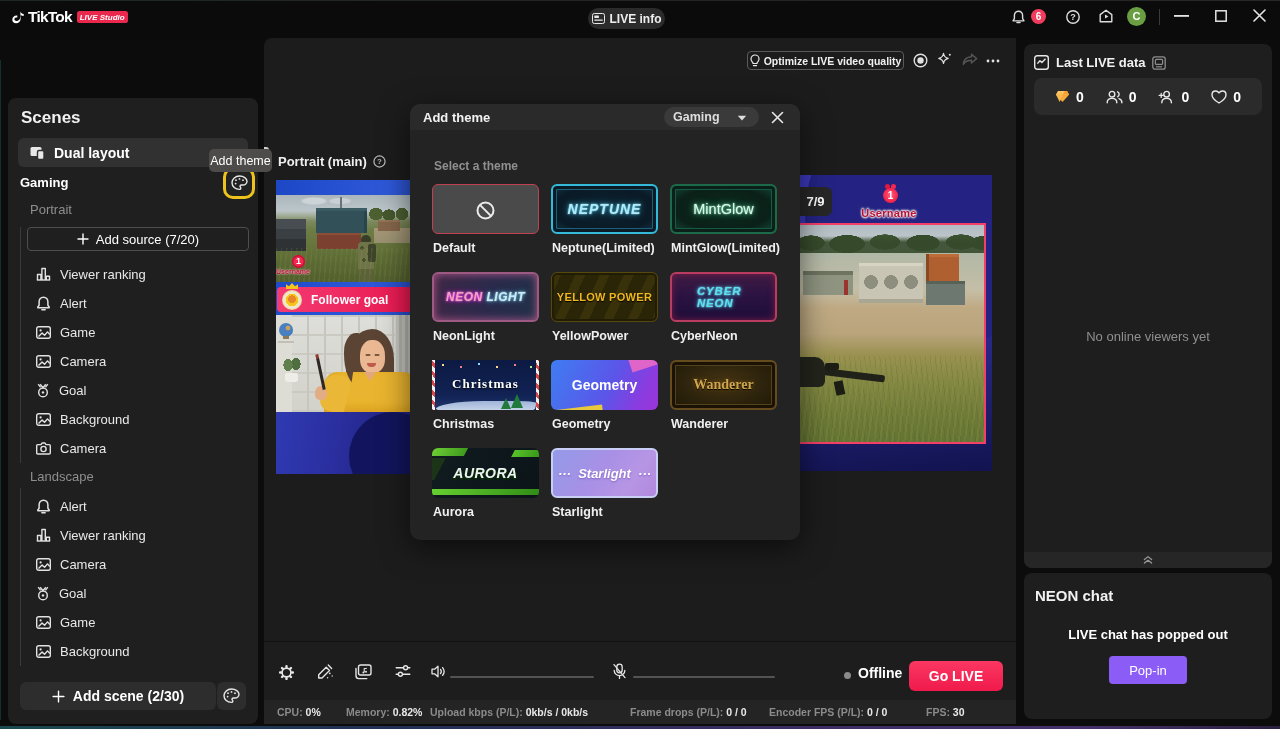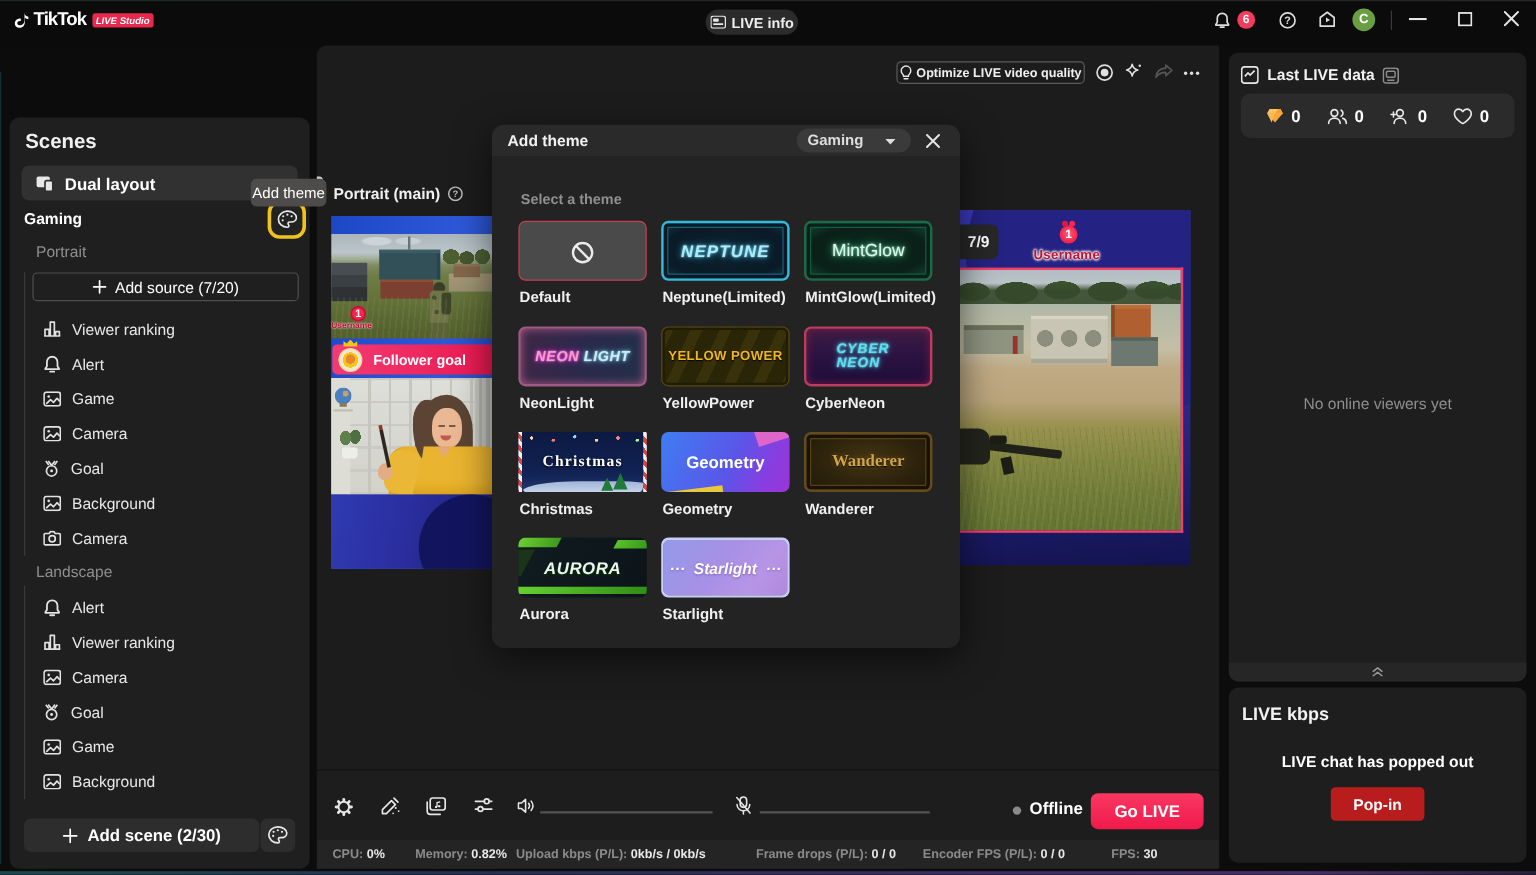--- a/index.html
+++ b/index.html
@@ -119,21 +119,21 @@
 #statusbar { position:absolute; left:264px; top:700px; width:752px; height:24px; background:#242424; color:#8b8b8b; font-size:10.5px; font-weight:bold; }
 #statusbar span { position:absolute; top:6px; white-space:nowrap; }
 #statusbar b { color:#e9e9e9; }
 
 #livedata { left:1024px; top:44px; width:248px; height:524px; background:#1e1e1e; }
 #statsbar { position:absolute; left:10px; top:34px; width:228px; height:37px; background:#2b2b2b; border-radius:8px; display:flex; align-items:center; justify-content:space-around; padding:0 10px; }
 .stat { display:flex; align-items:center; gap:6px; color:#fff; font-size:14px; font-weight:bold; }
 #noviewers { position:absolute; left:0; top:285px; width:248px; text-align:center; color:#8f8f8f; font-size:13px; }
 #ldfoot { position:absolute; left:0; bottom:0; width:248px; height:16px; background:#262626; border-radius:0 0 8px 8px; }
 #livechat { left:1024px; top:573px; width:248px; height:146px; background:#1e1e1e; }
-#popin { position:absolute; left:85px; top:83px; width:78px; height:28px; background:#b91c1c; border-radius:4px; color:#fff; font-size:13px; font-weight:bold; display:flex; align-items:center; justify-content:center; }
+#popin { position:absolute; left:85px; top:83px; width:78px; height:28px; background:#8b5cf6; border-radius:4px; color:#fff; font-size:13px; font-weight:normal; display:flex; align-items:center; justify-content:center; }
 #bottomline { position:absolute; left:0; top:726px; width:1280px; height:3px; background:linear-gradient(90deg,#1a4a50 0%,#223055 30%,#3a2d62 60%,#45306a 85%,#2a2040 100%); }
 
 #modal { position:absolute; left:410px; top:104px; width:390px; height:436px; background:#232323; border-radius:10px; box-shadow:0 8px 30px rgba(0,0,0,0.55); }
 #modalhead { position:absolute; left:0; top:0; width:390px; height:26px; background:#2a2a2a; border-radius:10px 10px 0 0; }
 #modalhead .t { position:absolute; left:13px; top:6px; color:#f2f2f2; font-size:13px; font-weight:bold; }
 #gamingdd { position:absolute; left:254px; top:3px; width:95px; height:20px; border-radius:11px; background:#3a3a3a; display:flex; align-items:center; color:#dedede; font-size:12.5px; font-weight:bold; }
 #modalclose { position:absolute; left:361px; top:7px; }
 #selecttheme { position:absolute; left:24px; top:55px; color:#8f8f8f; font-size:12px; font-weight:bold; }
 .card { position:absolute; width:107px; height:50px; border-radius:6px; overflow:hidden; display:flex; align-items:center; justify-content:center; }
 .cardlbl { position:absolute; color:#f0f0f0; font-size:12.5px; font-weight:bold; }
@@ -535,21 +535,21 @@
         </span>
     </div>
     <div id="noviewers">No online viewers yet</div>
     <div id="ldfoot">
       <svg style="margin:3px auto 0" width="10" height="9" viewBox="0 0 11 10">
           <path d="M1.5 9l4-3.2L9.5 9M1.5 5l4-3.2L9.5 5" fill="none" stroke="#9a9a9a" stroke-width="1.4" stroke-linecap="round" stroke-linejoin="round"></path>
         </svg>
     </div>
   </div>
   <div class="panel" id="livechat">
-    <div style="position:absolute;left:11px;top:14px;color:#f1f1f1;font-size:15px;font-weight:bold;">LIVE kbps</div>
+    <div style="position:absolute;left:11px;top:14px;color:#f1f1f1;font-size:15px;font-weight:bold;">NEON chat</div>
     <div style="position:absolute;left:0;top:54px;width:248px;text-align:center;color:#fff;font-size:13px;font-weight:bold;">LIVE chat has popped out</div>
     <div id="popin">Pop-in</div>
   </div>
   <div id="bottomline"></div>
   <div style="position:absolute;left:0;top:60px;width:1px;height:660px;background:#152f2e;"></div>
   <div id="modal">
     <div id="modalhead">
       <div class="t">Add theme</div>
       <div id="gamingdd">
           <span style="margin-left:9px">Gaming</span>

